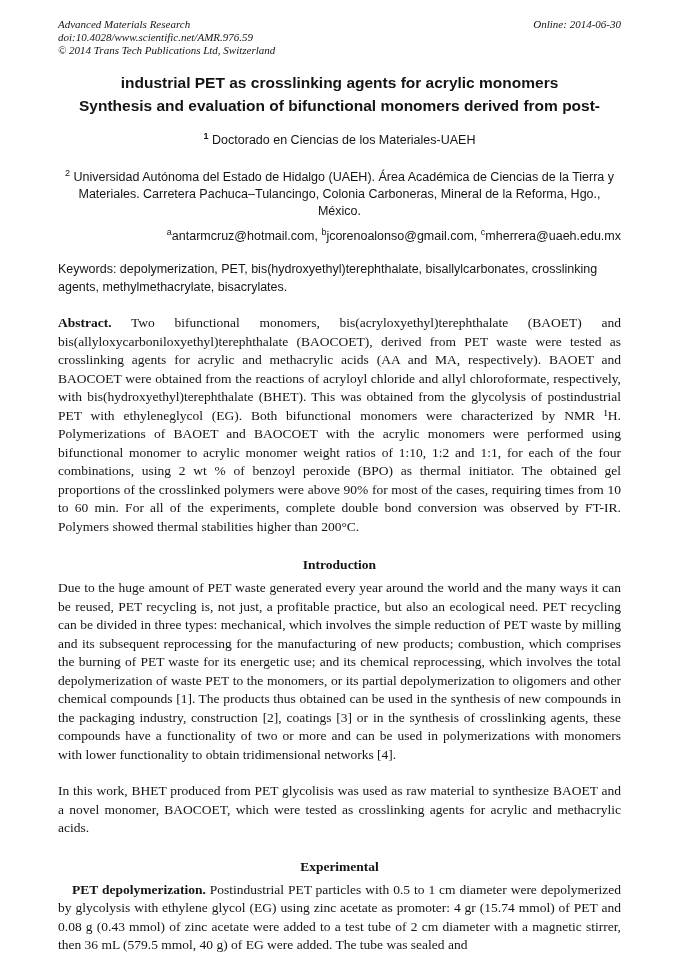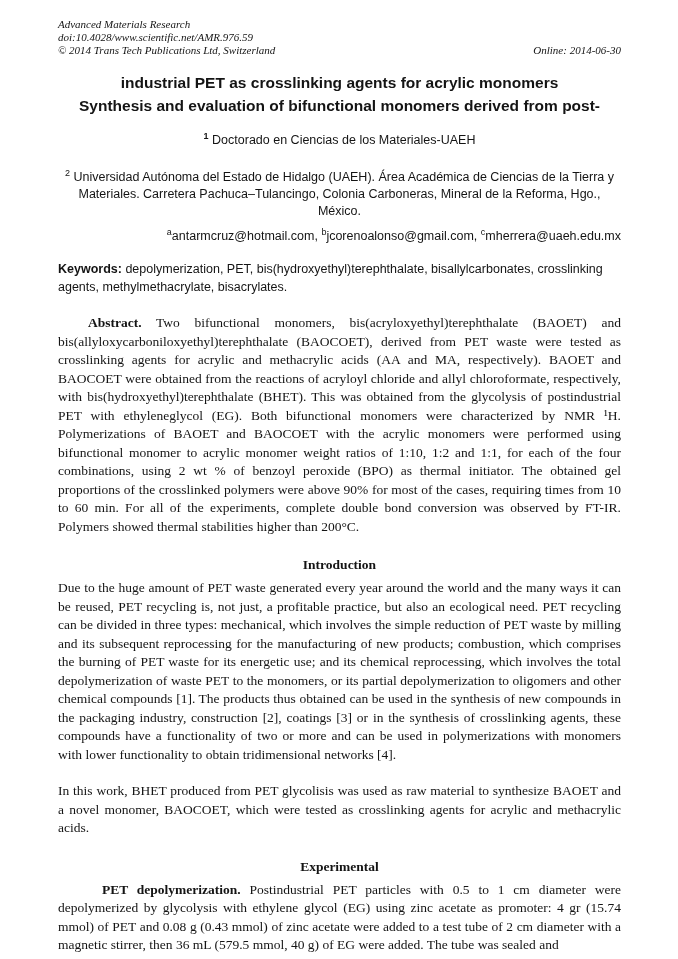--- a/index.html
+++ b/index.html
@@ -8,21 +8,21 @@
     width:678px;
     height:959px;
     margin:0 auto;
     background:#ffffff;
     color:#141414;
     box-sizing:border-box;
     padding:18px 57px 20px 58px;
     overflow:hidden;
   }
   
-  .hdr{display:flex;justify-content:space-between;align-items:flex-end;}
+  .hdr{display:flex;justify-content:space-between;align-items:flex-start;}
   .hdr-left{font:italic 11px/13px "Liberation Serif", serif;}
   .hdr-right{font:italic 11px/13px "Liberation Serif", serif;white-space:nowrap;}
   
   .title{
     margin-top:14px;
     text-align:center;
     font-family:"Liberation Sans", sans-serif;
     font-weight:bold;
     font-size:15.5px;
     line-height:23px;
@@ -61,41 +61,41 @@
     font-size:12.5px;
     line-height:17px;
   }
   .keywords{
     margin-top:16px;
     font-family:"Liberation Sans", sans-serif;
     font-size:12.5px;
     line-height:17.5px;
     text-align:left;
   }
-  .keywords b{font-weight:bold;}
+  .keywords b{font-weight:normal;}
   
   .body-p{
     font-family:"Liberation Serif", serif;
     font-size:13.5px;
     line-height:18.5px;
     text-align:justify;
   }
   .abstract{margin-top:18px;}
   .sec-head{
     margin-top:20px;
     font-family:"Liberation Serif", serif;
     font-size:13.5px;
     font-weight:bold;
     line-height:18px;
     text-align:center;
   }
   .p1{margin-top:5px;}
   .p2{margin-top:18px;}
   .exp-p{margin-top:5px;text-indent:14px;}
-  b.lead{font-weight:bold;margin-left:30px;}
+  b.lead{font-weight:bold;}
 </style>
 </head>
 <body>
 
 <div class="page">
 
   <div class="hdr">
     <div class="hdr-left">
       <div>Advanced Materials Research</div>
       <div>doi:10.4028/www.scientific.net/AMR.976.59</div>

